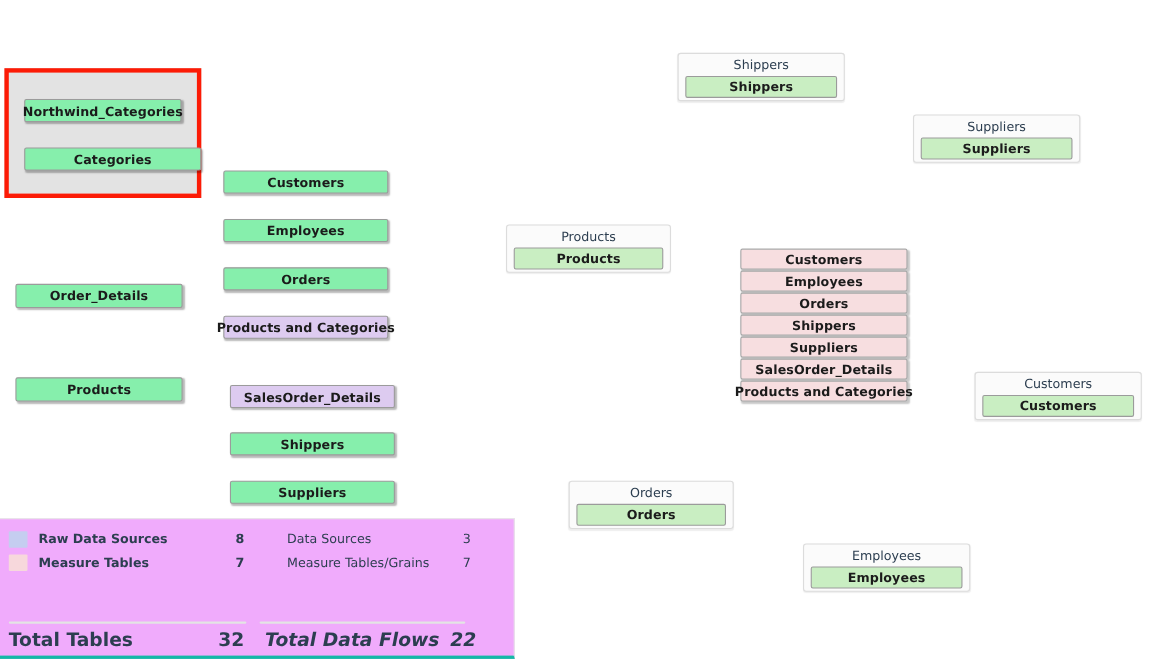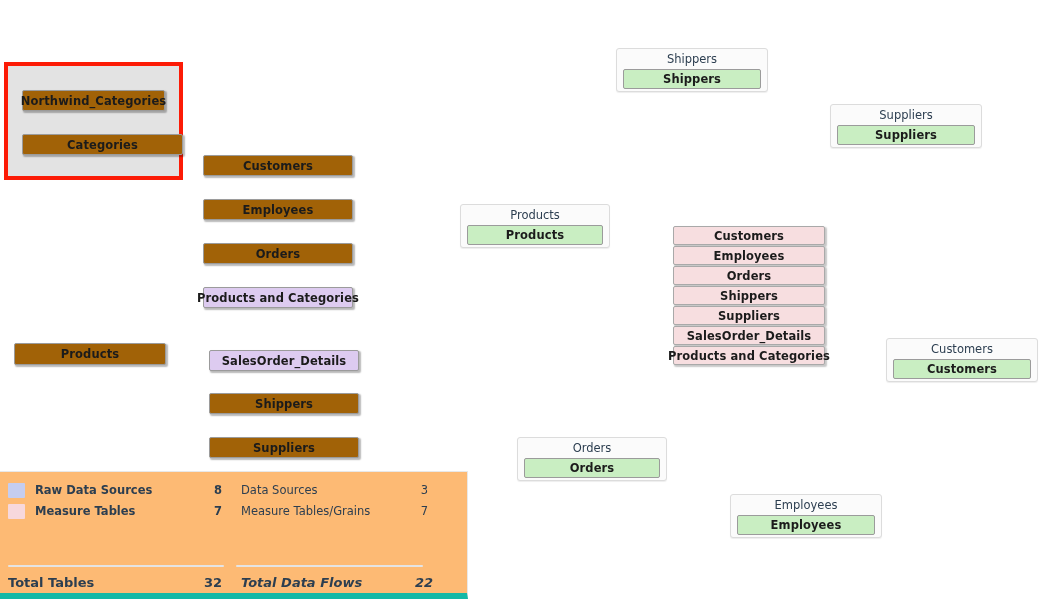--- a/index.html
+++ b/index.html
@@ -22,21 +22,21 @@
     font-weight:bold;
     color:#1b1b1b;
     display:flex;
     align-items:center;
     justify-content:center;
     text-align:center;
     letter-spacing:0.1px;
     box-shadow:1.5px 1.5px 1.5px rgba(0,0,0,.28);
     white-space:nowrap;
   }
-  .node.raw{background:#a16207;}
+  .node.raw{background:#86efac;}
   .node.derived{background:#ddcbf0;}
   .node.measure{background:#f7dee0;border-color:#a9a9a9;box-shadow:1.5px 1.5px 1.5px rgba(0,0,0,.22);}
   .node.level{background:#c9eec2;border-color:#9b9b9b;box-shadow:none;}
 
   
   .dim-group{
     position:absolute;
     box-sizing:border-box;
     background:#fbfbfb;
     border:1px solid #dcdcdc;
@@ -65,24 +65,24 @@
     background:#e3e3e3;
     border:4px solid #fc1b06;
   }
 
   
   #legend{
     position:absolute;
     left:0;top:471px;
     width:468px;height:128px;
     box-sizing:border-box;
-    background:#fdba74;
+    background:#f0abfc;
     border-top:1px solid #e8e8e8;
     border-right:1px solid #e8e8e8;
-    border-bottom:6px solid #14b8a6;
+    border-bottom:3px solid #14b8a6;
   }
   .lg-col{position:absolute;top:8px;}
   #lg-col-a{left:8px;width:218px;}
   #lg-col-b{left:236px;width:196px;}
 
   .lg-row{
     position:relative;
     height:20.7px;
     display:flex;
     align-items:center;
@@ -101,51 +101,52 @@
     white-space:nowrap;
   }
   .lg-val{
     font-size:11.5px;
     font-weight:bold;
     color:#2c3e50;
     text-align:right;
     flex:0 0 auto;
     padding-right:4px;
   }
-  #lg-col-b .lg-label,#lg-col-b .lg-val{font-weight:normal;}
+  #lg-col-b .lg-label,#lg-col-b .lg-val{font-weight:normal;margin-left:20px;}
   #lg-col-b .lg-row{padding-left:5px;}
 
   .lg-rule{
     position:absolute;
     height:2px;
     background:#e4e4e4;
     border-radius:1px;
   }
   #rule-a{left:8px;width:216px;top:93px;}
   #rule-b{left:236px;width:187px;top:93px;}
 
   .lg-total{
     position:absolute;
     top:100px;height:20px;
     display:flex;align-items:center;
   }
   #total-a{left:8px;width:218px;}
   #total-b{left:241px;width:196px;font-style:italic;}
-  .lg-total .lg-label,.lg-total .lg-val{font-weight:bold;font-size:13px;color:#2c3e50;}
+  .lg-total .lg-label,.lg-total .lg-val{font-weight:bold;font-size:17px;color:#2c3e50;}
 </style>
 </head>
 <body>
 
 <div id="canvas">
 
   <div class="selection" id="selection-box" style="left:4px;top:62px;width:179px;height:118px;">
     <div class="node raw" style="left:14px;top:24px;width:143px;height:21px;">Northwind_Categories</div>
     <div class="node raw" style="left:14px;top:68px;width:161px;height:21px;">Categories</div>
   </div>
 
+  <div class="node raw" style="left:14px;top:258px;width:152px;height:22px;">Order_Details</div>
   <div class="node raw" style="left:14px;top:343px;width:152px;height:22px;">Products</div>
 
   <div class="node raw" style="left:203px;top:155px;width:150px;height:21px;">Customers</div>
   <div class="node raw" style="left:203px;top:199px;width:150px;height:21px;">Employees</div>
   <div class="node raw" style="left:203px;top:243px;width:150px;height:21px;">Orders</div>
   <div class="node derived" style="left:203px;top:287px;width:150px;height:21px;">Products and Categories</div>
   <div class="node derived" style="left:209px;top:350px;width:150px;height:21px;">SalesOrder_Details</div>
   <div class="node raw" style="left:209px;top:393px;width:150px;height:21px;">Shippers</div>
   <div class="node raw" style="left:209px;top:437px;width:150px;height:21px;">Suppliers</div>
 

